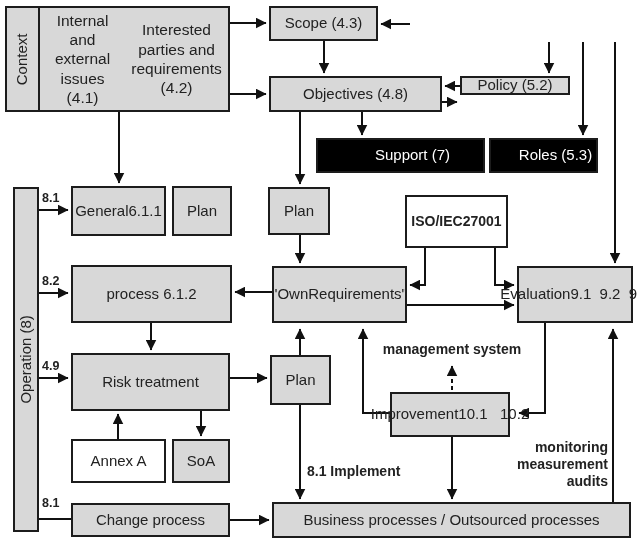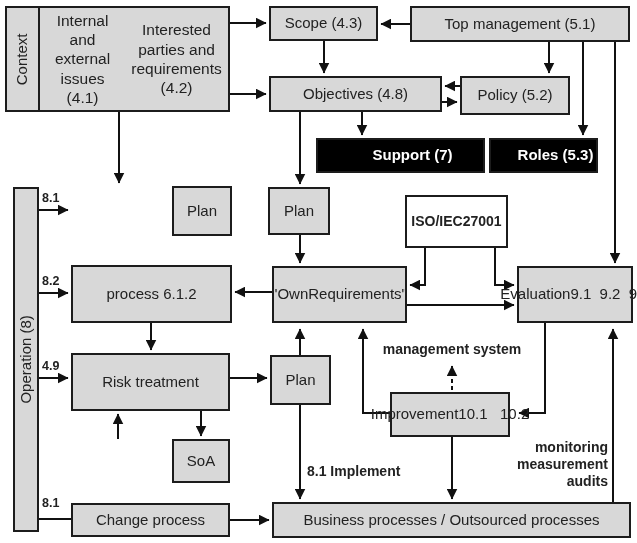--- a/index.html
+++ b/index.html
@@ -15,21 +15,21 @@
   .ln{fill:none;stroke:var(--line);stroke-width:2;}
   .dash{stroke-dasharray:4 3;}
   .ah{fill:var(--line);stroke:none;}
   .box{
     position:absolute;z-index:2;box-sizing:border-box;
     background:var(--box-fill);border:2px solid var(--box-border);
     display:flex;flex-direction:row;align-items:center;justify-content:center;
     text-align:center;font-size:15px;line-height:1.25;
   }
   .box .l{display:block;}
-  .black{background:var(--emphasis-fill);color:var(--emphasis-text);font-weight:bold;padding-left:24px;}
+  .black{background:var(--emphasis-fill);color:var(--emphasis-text);font-weight:normal;padding-left:24px;}
   .white{background:var(--white-fill);}
   .bold{font-weight:bold;}
   .vert > span{transform:rotate(-90deg);white-space:nowrap;display:block;}
   .para{margin:3px 6px;}
   .pre{white-space:pre;}
   .tag{
     position:absolute;z-index:3;font-size:12.5px;font-weight:bold;line-height:1;
   }
   .note{
     position:absolute;z-index:3;font-size:14px;font-weight:bold;line-height:1.22;
@@ -84,38 +84,39 @@
   <div class="box vert" style="left:5px;top:6px;width:35px;height:106px">
     <span>Context</span>
   </div>
   <div class="box" style="left:38px;top:6px;width:192px;height:106px;font-size:15.5px">
     <span class="l para">Internal and external issues (4.1)</span>
     <span class="l para">Interested parties and requirements (4.2)</span>
   </div>
   <div class="box" style="left:269px;top:6px;width:109px;height:35px">
     <span>Scope (4.3)</span>
   </div>
-  <div class="box" style="left:410px;top:6px;width:220px;height:36px">
-    <span>Top management (5.1)</span>
-  </div>
 
   <div class="box" style="left:269px;top:76px;width:173px;height:36px">
     <span>Objectives (4.8)</span>
   </div>
-  <div class="box" style="left:460px;top:76px;width:110px;height:39px">
+  <div class="box" style="left:460px;top:76px;width:110px;height:19px">
     <span>Policy (5.2)</span>
   </div>
 
   <div class="box black" style="left:316px;top:138px;width:169px;height:35px">
     <span>Support (7)</span>
   </div>
   <div class="box black" style="left:489px;top:138px;width:109px;height:35px">
     <span>Roles (5.3)</span>
   </div>
 
+  <div class="box" style="left:71px;top:186px;width:95px;height:50px">
+    <span class="l">General</span>
+    <span class="l">6.1.1</span>
+  </div>
   <div class="box" style="left:172px;top:186px;width:60px;height:50px">
     <span>Plan</span>
   </div>
   <div class="box" style="left:268px;top:187px;width:62px;height:48px">
     <span>Plan</span>
   </div>
   <div class="box white bold" style="left:405px;top:195px;width:103px;height:53px;font-size:14px">
     <span class="l">ISO/IEC</span>
     <span class="l">27001</span>
   </div>
@@ -139,20 +140,23 @@
   <div class="box" style="left:71px;top:353px;width:159px;height:58px">
     <span class="l">Risk treatment</span>
   </div>
   <div class="box" style="left:270px;top:355px;width:61px;height:50px">
     <span>Plan</span>
   </div>
   <div class="box" style="left:390px;top:392px;width:120px;height:45px">
     <span class="l">Improvement</span>
     <span class="l pre">10.1   10.2</span>
   </div>
+  <div class="box white" style="left:71px;top:439px;width:95px;height:44px">
+    <span>Annex A</span>
+  </div>
   <div class="box" style="left:172px;top:439px;width:58px;height:44px">
     <span>SoA</span>
   </div>
 
   <div class="box" style="left:71px;top:503px;width:159px;height:34px">
     <span>Change process</span>
   </div>
   <div class="box" style="left:272px;top:502px;width:359px;height:36px">
     <span>Business processes / Outsourced processes</span>
   </div>

